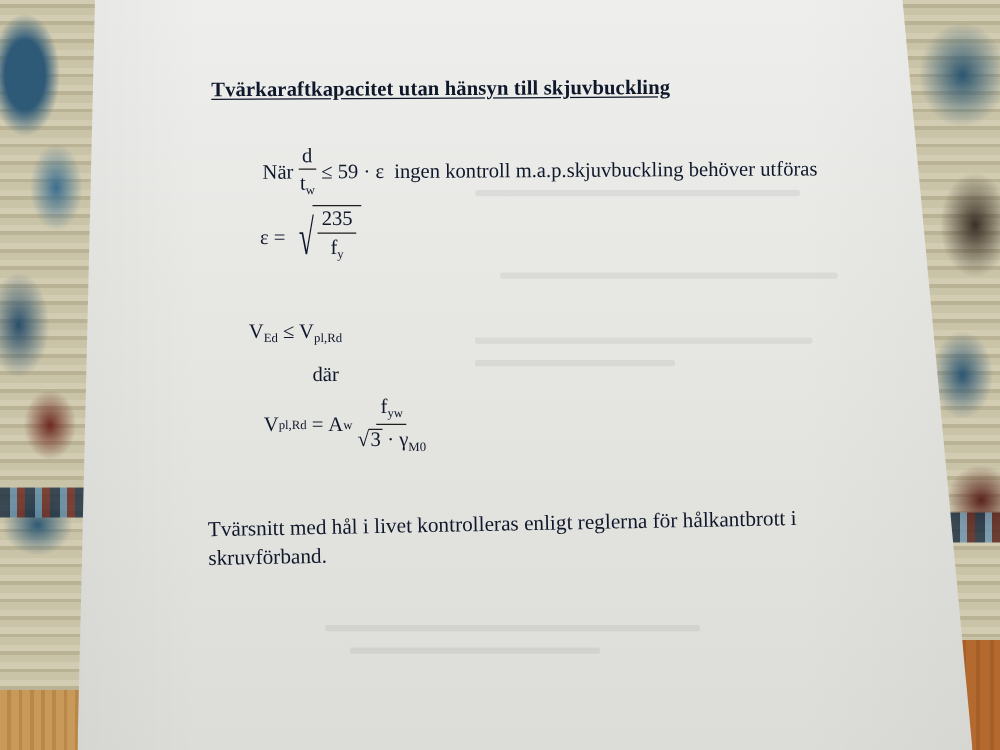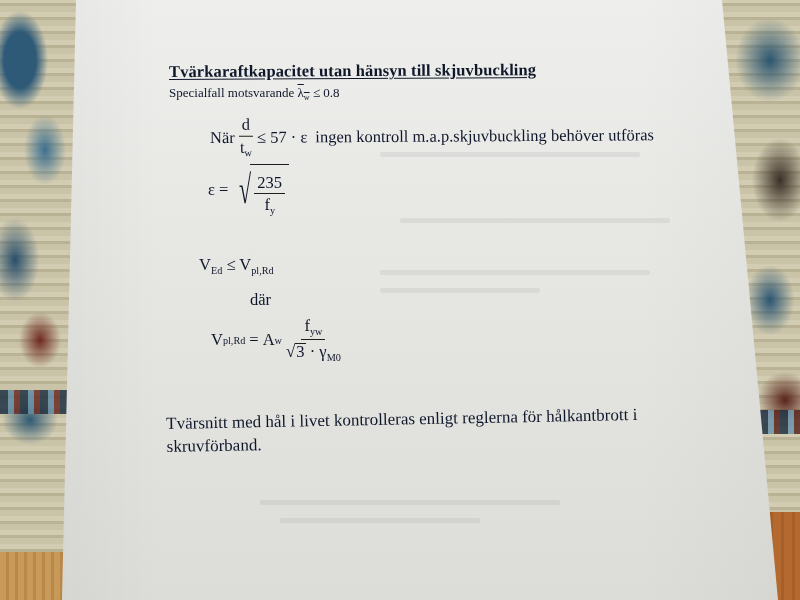--- a/index.html
+++ b/index.html
@@ -158,21 +158,21 @@
       font-size: 40px;
       line-height: 52px;
       transform: scaleX(0.55);
       margin-right: -6px;
       font-weight: 300;
     }
     .sqrt-body {
       border-top: 1.4px solid #1e1e1e;
       padding-top: 2px;
       display: flex;
-      align-items: flex-end;
+      align-items: flex-start;
     }
     .ved {
       position: absolute;
       left: 199px;
       top: 255px;
       font-size: 16.5px;
       white-space: nowrap;
     }
     .dar {
       position: absolute;
@@ -229,33 +229,28 @@
 <div class="bleed" style="left:400px;top:218px;width:270px;"></div>
 <div class="bleed" style="left:380px;top:270px;width:270px;"></div>
 <div class="bleed" style="left:380px;top:288px;width:160px;"></div>
 <div class="bleed" style="left:260px;top:500px;width:300px;"></div>
 <div class="bleed" style="left:280px;top:518px;width:200px;"></div>
 
 <div class="content">
 
   <div class="title">Tvärkaraftkapacitet utan hänsyn till skjuvbuckling</div>
 
-  <div class="subtitle">
-    <span>Specialfall motsvarande</span>
-    <span class="overline"><span>λ</span><span class="sub">w</span></span>
-    <span>≤ 0.8</span>
-  </div>
 
   <div class="line1">
     <span>När</span>
     <span class="frac">
       <span class="num">d</span>
       <span class="den"><span>t</span><span class="sub">w</span></span>
     </span>
-    <span>≤ 57 · ε</span>
+    <span>≤ 59 · ε</span>
     <span class="gap"></span>
     <span>ingen  kontroll m.a.p.skjuvbuckling behöver utföras</span>
   </div>
 
   <div class="eps-eq">
     <span>ε =</span>
     <span class="sqrt-wrap">
       <span class="sqrt-sign">√</span>
       <span class="sqrt-body">
         <span class="frac">

